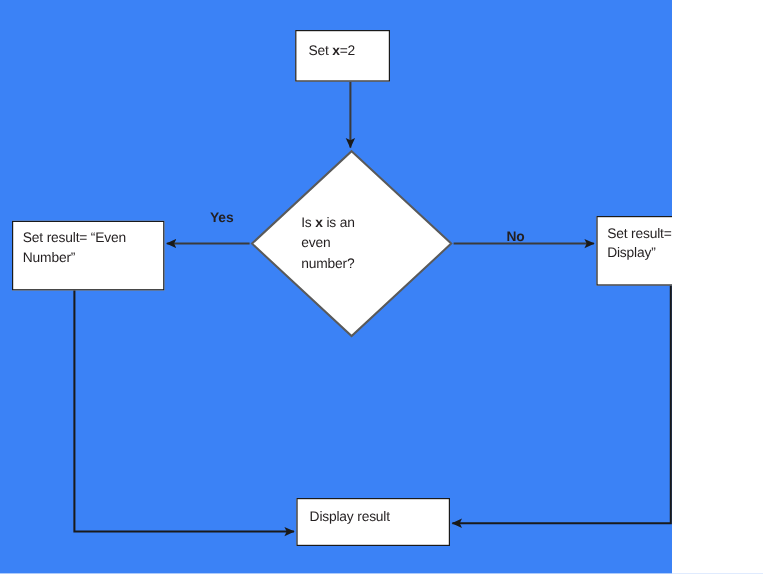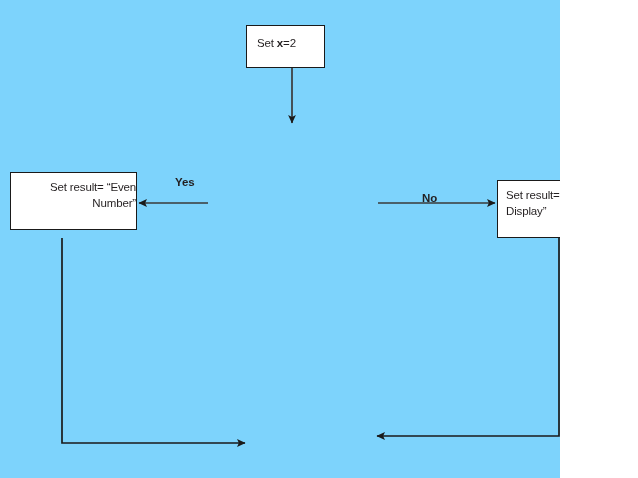--- a/index.html
+++ b/index.html
@@ -7,21 +7,21 @@
     padding: 0;
     background: #ffffff;
   }
   body {
     font-family: "Liberation Sans", sans-serif;
   }
   #canvas {
     position: relative;
     width: 560px;
     height: 478px;
-    background: #7dd3fc;
+    background: #3b82f6;
     overflow: hidden;
   }
   #edges {
     position: absolute;
     left: 0;
     top: 0;
     width: 638px;
     height: 478px;
   }
   .node {
@@ -47,24 +47,23 @@
     left: 246px;
     top: 25px;
     width: 79px;
     height: 43px;
   }
   #node-start .txt {
     padding: 10px 0 0 10px;
   }
   #node-even {
     left: 10px;
-    top: 172px;
+    top: 184px;
     width: 127px;
     height: 58px;
-    text-align: right;
   }
   #node-odd {
     left: 497px;
     top: 180px;
     width: 127px;
     height: 58px;
   }
   #node-display {
     left: 247px;
     top: 415px;
@@ -146,26 +145,35 @@
 
     <g>
       <polyline points="559,238 559,436 377,436" fill="none" stroke="#1a1a1a" stroke-width="1.7" marker-end="url(#arrow)"></polyline>
     </g>
   </svg>
 
   <div class="node proc" id="node-start">
     <span class="txt"><span>Set </span><b>x</b><span>=2</span></span>
   </div>
 
+  <div class="diamond-wrap">
+    <svg width="170" height="158" viewBox="0 0 170 158" xmlns="http://www.w3.org/2000/svg">
+      <polygon points="85,2 168,79 85,156 2,79" fill="#ffffff" stroke="#5a5a5a" stroke-width="1.7"></polygon>
+    </svg>
+    <div class="diamond-label"><span>Is </span><b>x</b><span> is an</span><br><span>even</span><br><span>number?</span></div>
+  </div>
 
   <div class="node proc" id="node-even">
     <span class="txt">Set result= “Even Number”</span>
   </div>
 
   <div class="node proc" id="node-odd">
     <span class="txt">Set result= “Odd Display”</span>
   </div>
 
+  <div class="node proc" id="node-display">
+    <span class="txt">Display result</span>
+  </div>
 
   <div class="edge-label" id="label-yes">Yes</div>
   <div class="edge-label" id="label-no">No</div>
 
 </div>
 
 </body></html>

